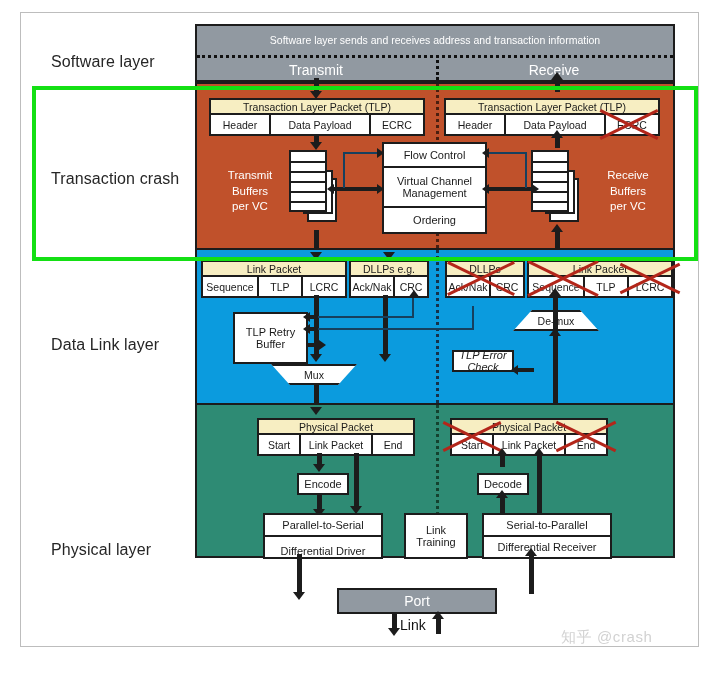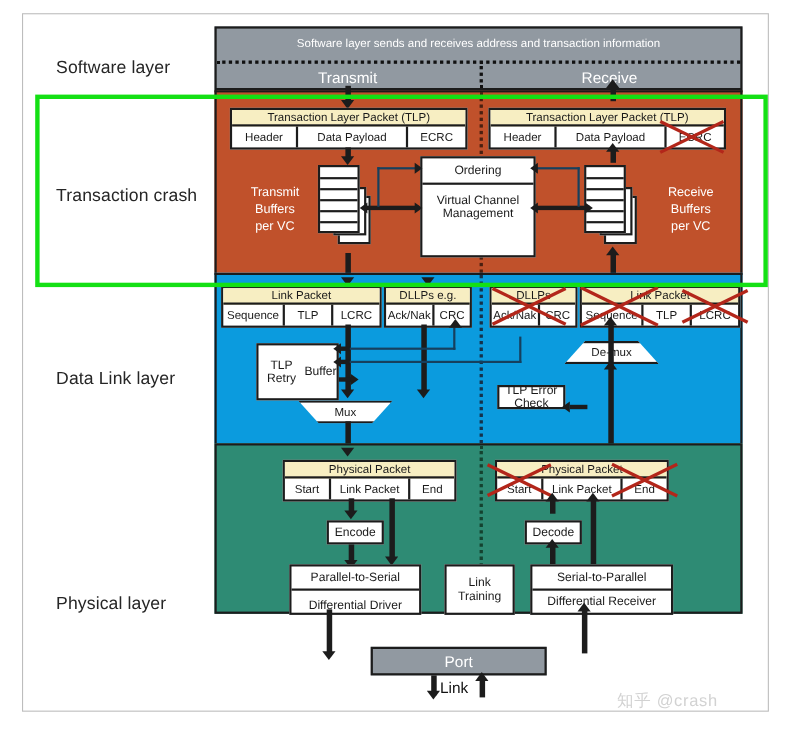--- a/index.html
+++ b/index.html
@@ -219,25 +219,26 @@
           <i style="top:49px;"></i>
       </div>
     </div>
     <div class="sidetxt" style="left:396px;top:84px;width:70px;">
       <div>Receive</div>
       <div>Buffers</div>
       <div>per VC</div>
     </div>
 
     <div class="vcbox" style="left:185px;top:58px;width:105px;height:92px;">
-      <div style="height:24px;">Ordering</div>
+      <div style="height:24px;">Flow Control</div>
       <div style="height:40px;flex-direction:column;display:flex;">
         <span>Virtual Channel</span>
         <span>Management</span>
       </div>
+      <div style="height:24px;">Ordering</div>
     </div>
 
     <div class="ar" style="left:136px;top:103px;width:48px;height:4px;"></div>
     <div class="head hd-l" style="left:130px;top:100px;"></div>
     <div class="head hd-r" style="left:180px;top:100px;"></div>
 
     <div class="ar" style="left:291px;top:103px;width:48px;height:4px;"></div>
     <div class="head hd-l" style="left:285px;top:100px;"></div>
     <div class="head hd-r" style="left:335px;top:100px;"></div>
 
@@ -298,21 +299,21 @@
     </div>
     <div class="xmark" style="left:327px;top:6px;width:78px;height:42px;">
         <i class="a"></i>
         <i class="b"></i>
       </div>
     <div class="xmark" style="left:420px;top:6px;width:66px;height:42px;">
         <i class="a"></i>
         <i class="b"></i>
       </div>
 
-    <div class="box" style="left:36px;top:62px;width:75px;height:52px;flex-direction:row;">
+    <div class="box" style="left:36px;top:62px;width:75px;height:52px;flex-direction:column;">
       <span>TLP Retry</span>
       <span>Buffer</span>
     </div>
 
     <div class="ar" style="left:117px;top:45px;width:5px;height:62px;"></div>
     <div class="head hd-d" style="left:113px;top:104px;"></div>
     <div class="ar" style="left:186px;top:45px;width:5px;height:62px;"></div>
     <div class="head hd-d" style="left:182px;top:104px;"></div>
 
     <div class="head hd-l" style="left:106px;top:62px;"></div>
@@ -328,21 +329,21 @@
     <div class="ar thin" style="left:215px;top:46px;width:2px;height:22px;"></div>
     <div class="head hd-u" style="left:211px;top:40px;"></div>
     <div class="ar thin" style="left:275px;top:56px;width:2px;height:24px;"></div>
     <div class="ar thin" style="left:239px;top:78px;width:38px;height:2px;"></div>
 
     <div class="mux" style="left:74px;top:114px;">Mux</div>
     <div class="ar" style="left:117px;top:133px;width:5px;height:24px;"></div>
 
     <div class="demux mux" style="left:316px;top:60px;">De-mux</div>
 
-    <div class="box" style="left:255px;top:100px;width:62px;height:22px;flex-direction:column;">
+    <div class="box" style="left:255px;top:100px;width:62px;height:22px;flex-direction:column;font-style:italic;">
       <span>TLP Error</span>
       <span>Check</span>
     </div>
     <div class="ar" style="left:321px;top:118px;width:16px;height:4px;"></div>
     <div class="head hd-l" style="left:314px;top:115px;"></div>
 
     <div class="ar" style="left:356px;top:45px;width:5px;height:112px;"></div>
     <div class="head hd-u" style="left:352px;top:38px;"></div>
     <div class="head hd-u" style="left:352px;top:78px;"></div>
   </div>

